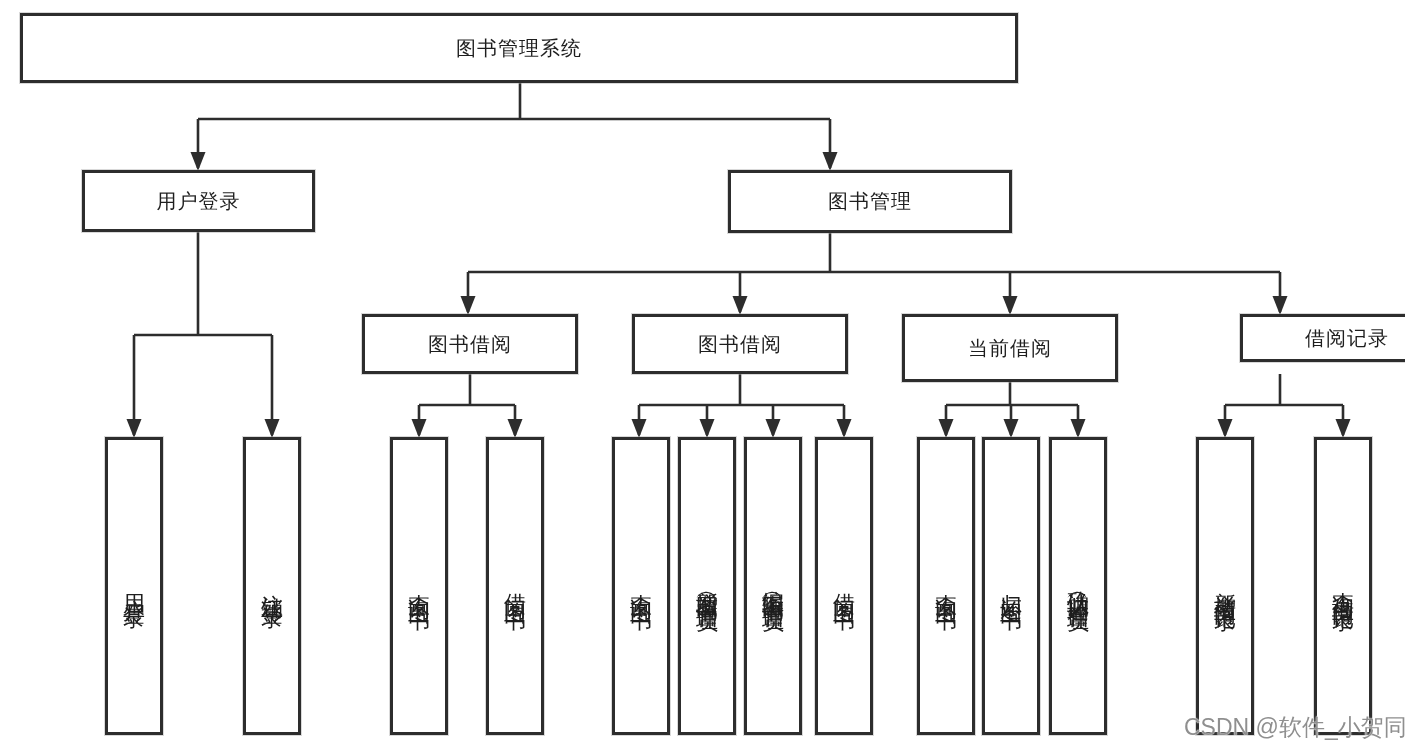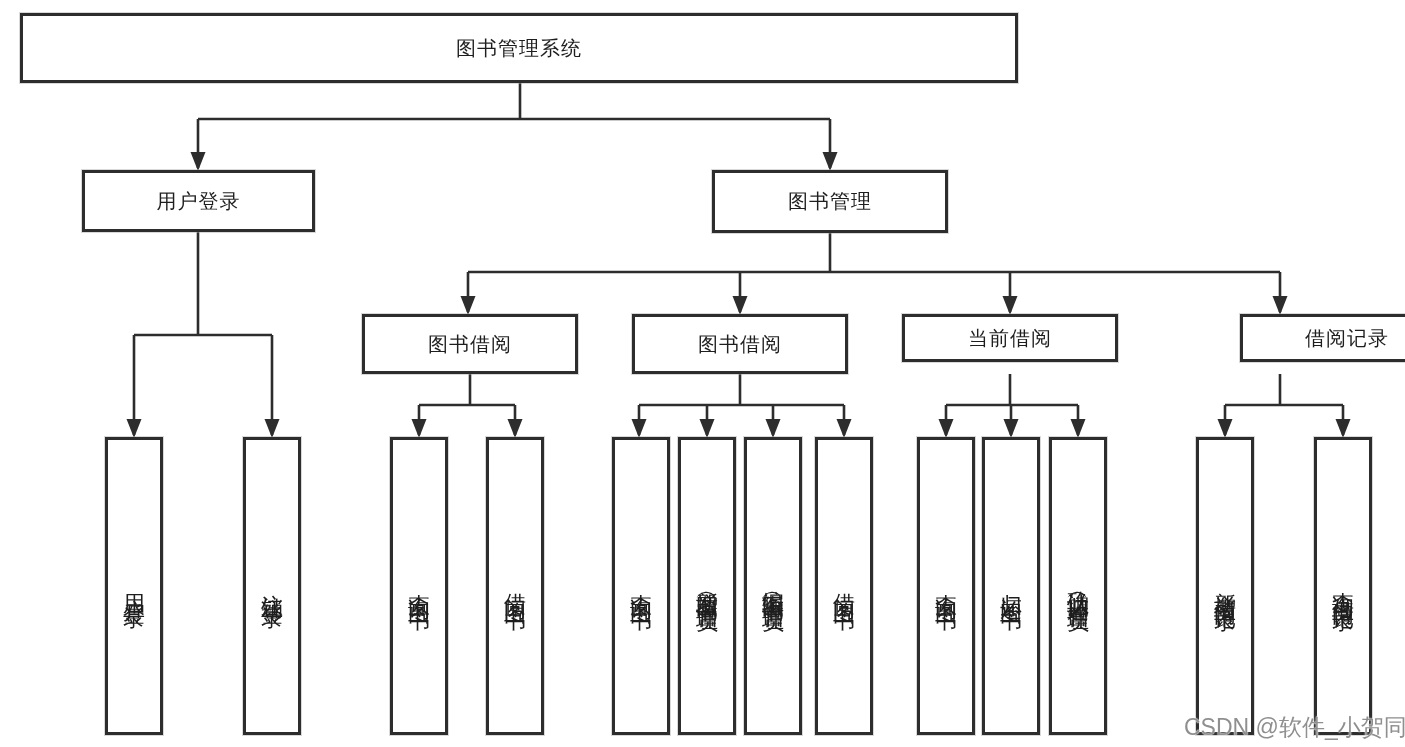--- a/index.html
+++ b/index.html
@@ -32,25 +32,25 @@
     letter-spacing: 5px;
     line-height: 1;
     top: 437px;
     height: 298px;
     width: 58px;
   }
   
   #root          { left: 20px;  top: 13px;  width: 998px; height: 70px; }
   
   #user-login    { left: 82px;  top: 170px; width: 233px; height: 62px; }
-  #book-mgmt     { left: 712px; top: 170px; width: 236px; height: 63px; font-family: Liberation Serif, serif; }
+  #book-mgmt     { left: 728px; top: 170px; width: 284px; height: 63px; font-family: Liberation Serif, serif; }
   
   #new-book-rec  { left: 362px;  top: 314px; width: 216px; height: 60px; }
   #book-borrow   { left: 632px;  top: 314px; width: 216px; height: 60px; }
-  #current-borrow{ left: 902px;  top: 314px; width: 216px; height: 48px; }
+  #current-borrow{ left: 902px;  top: 314px; width: 216px; height: 68px; }
   #borrow-record { left: 1240px; top: 314px; width: 214px; height: 48px; }
   
   #leaf-user-login        { left: 105px; }
   #leaf-logout            { left: 243px; }
   #leaf-query-book-rec    { left: 390px; }
   #leaf-borrow-book-rec   { left: 486px; }
   #leaf-query-book-borrow { left: 612px; }
   #leaf-add-book          { left: 678px; letter-spacing: 3px; }
   #leaf-edit-book         { left: 744px; letter-spacing: 3px; }
   #leaf-borrow-book2      { left: 815px; }

